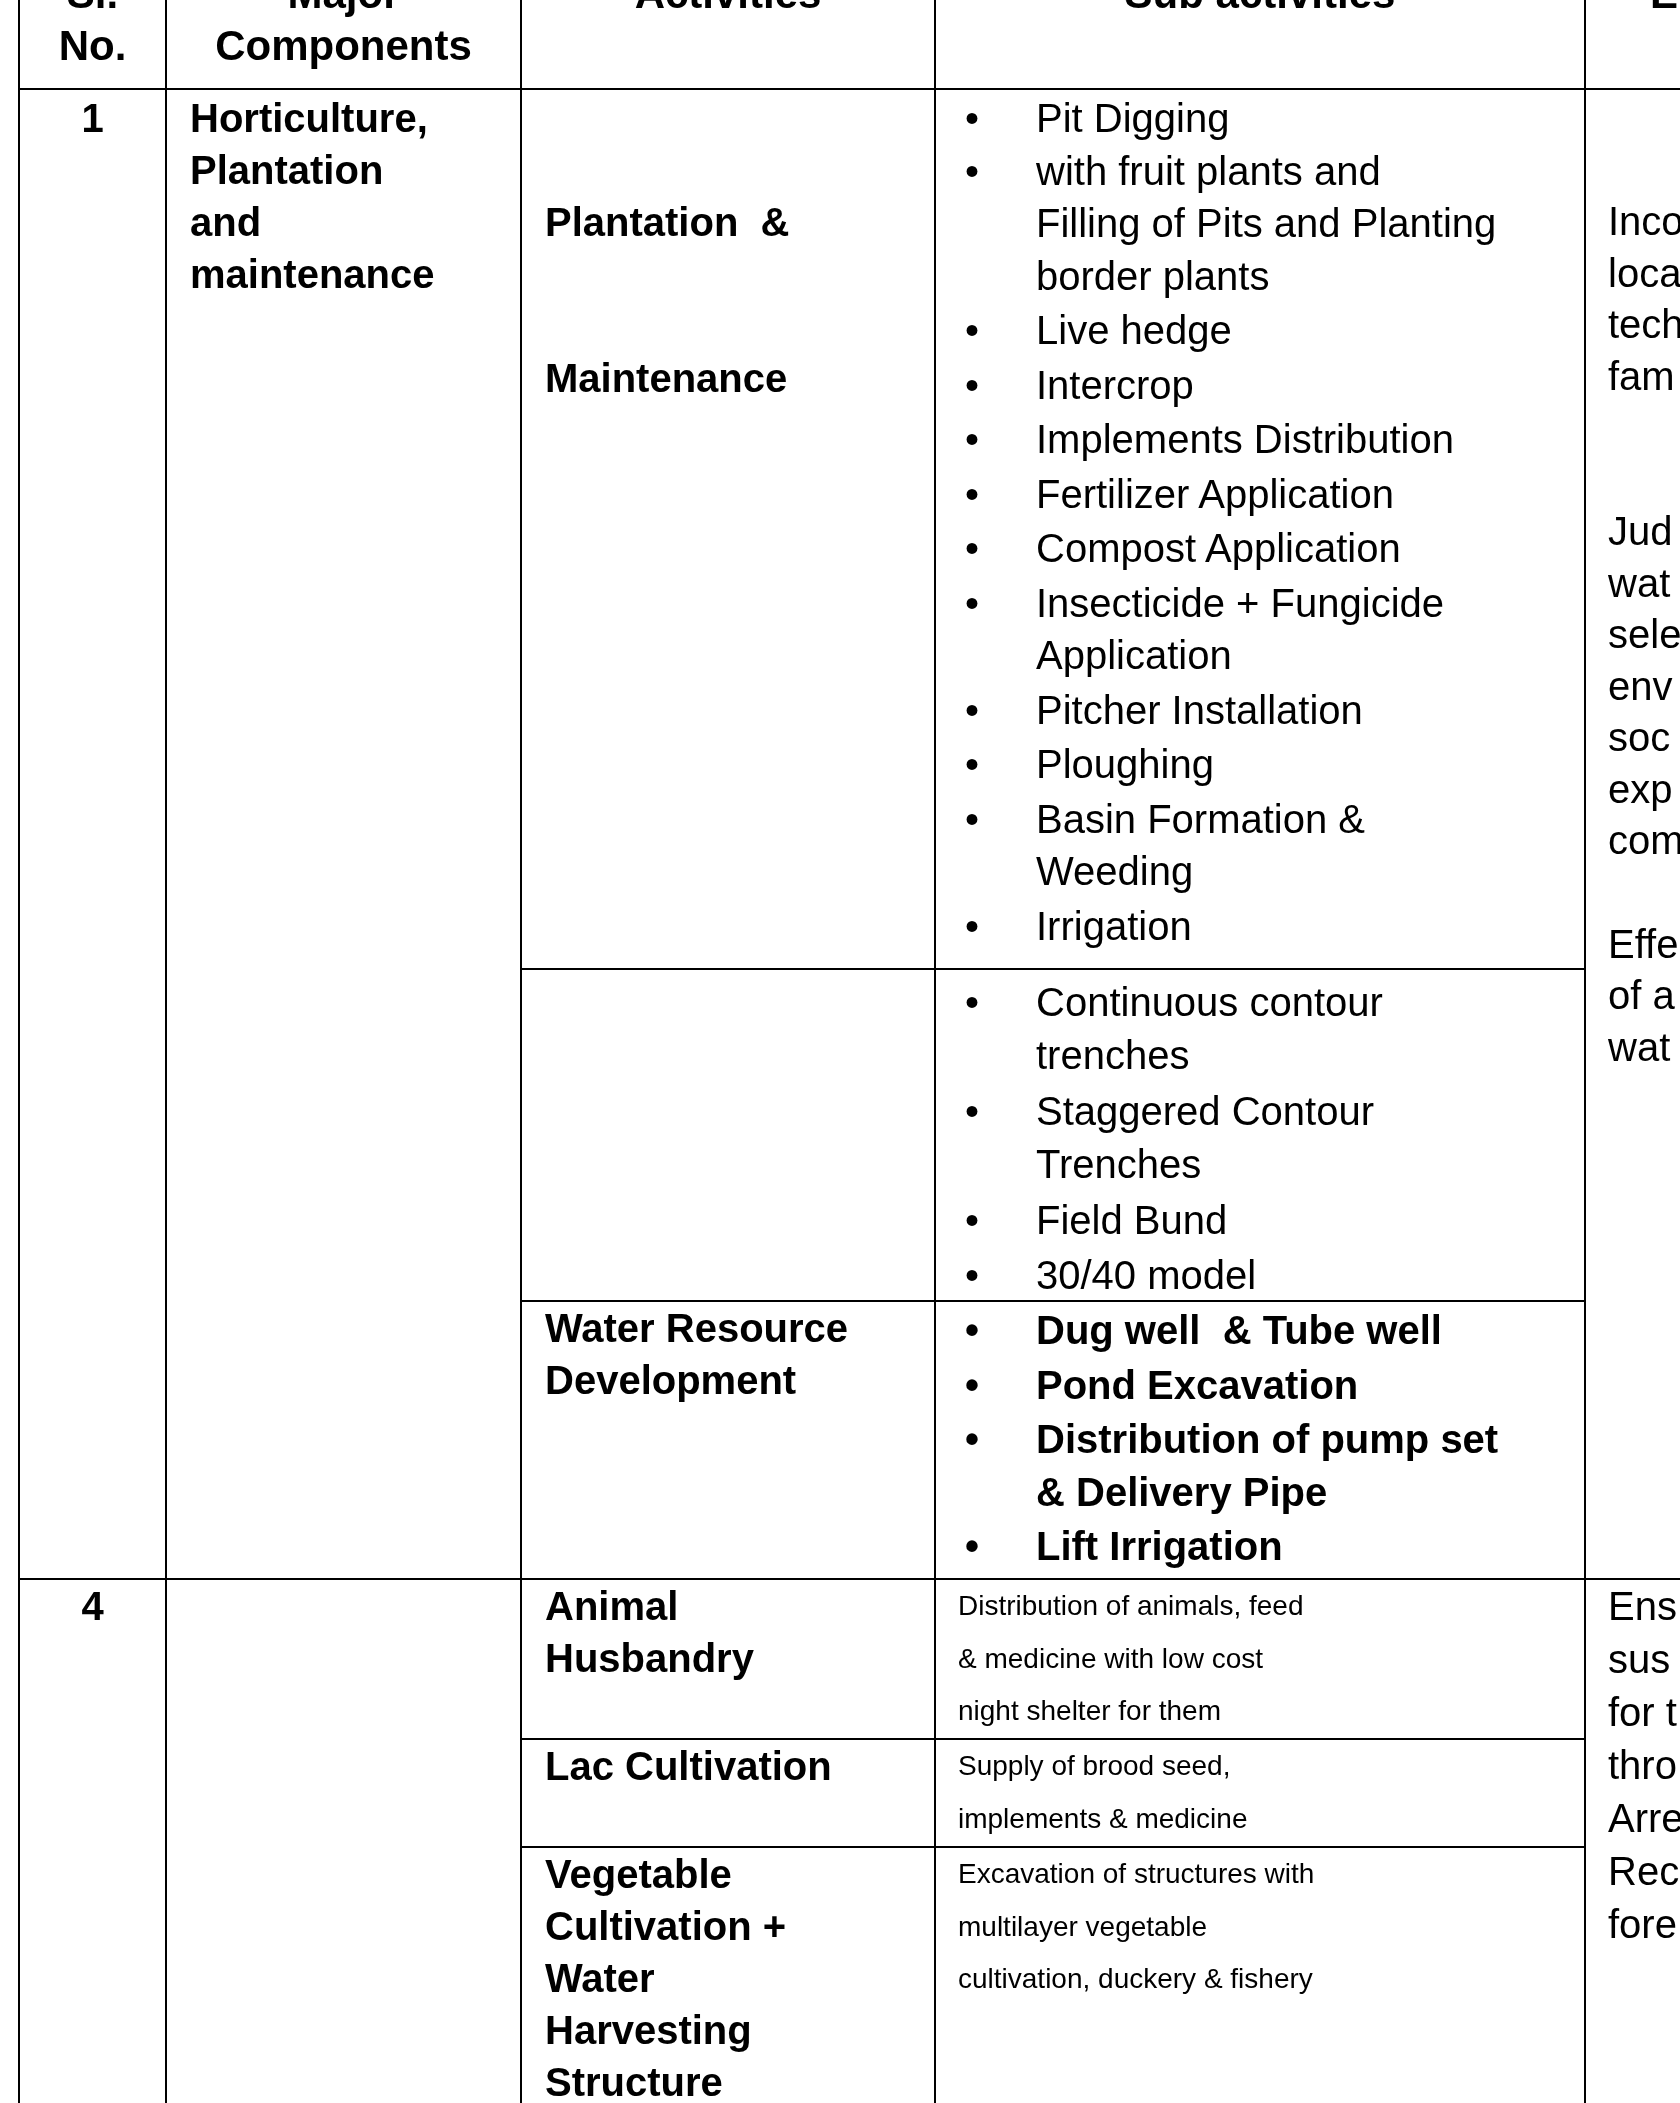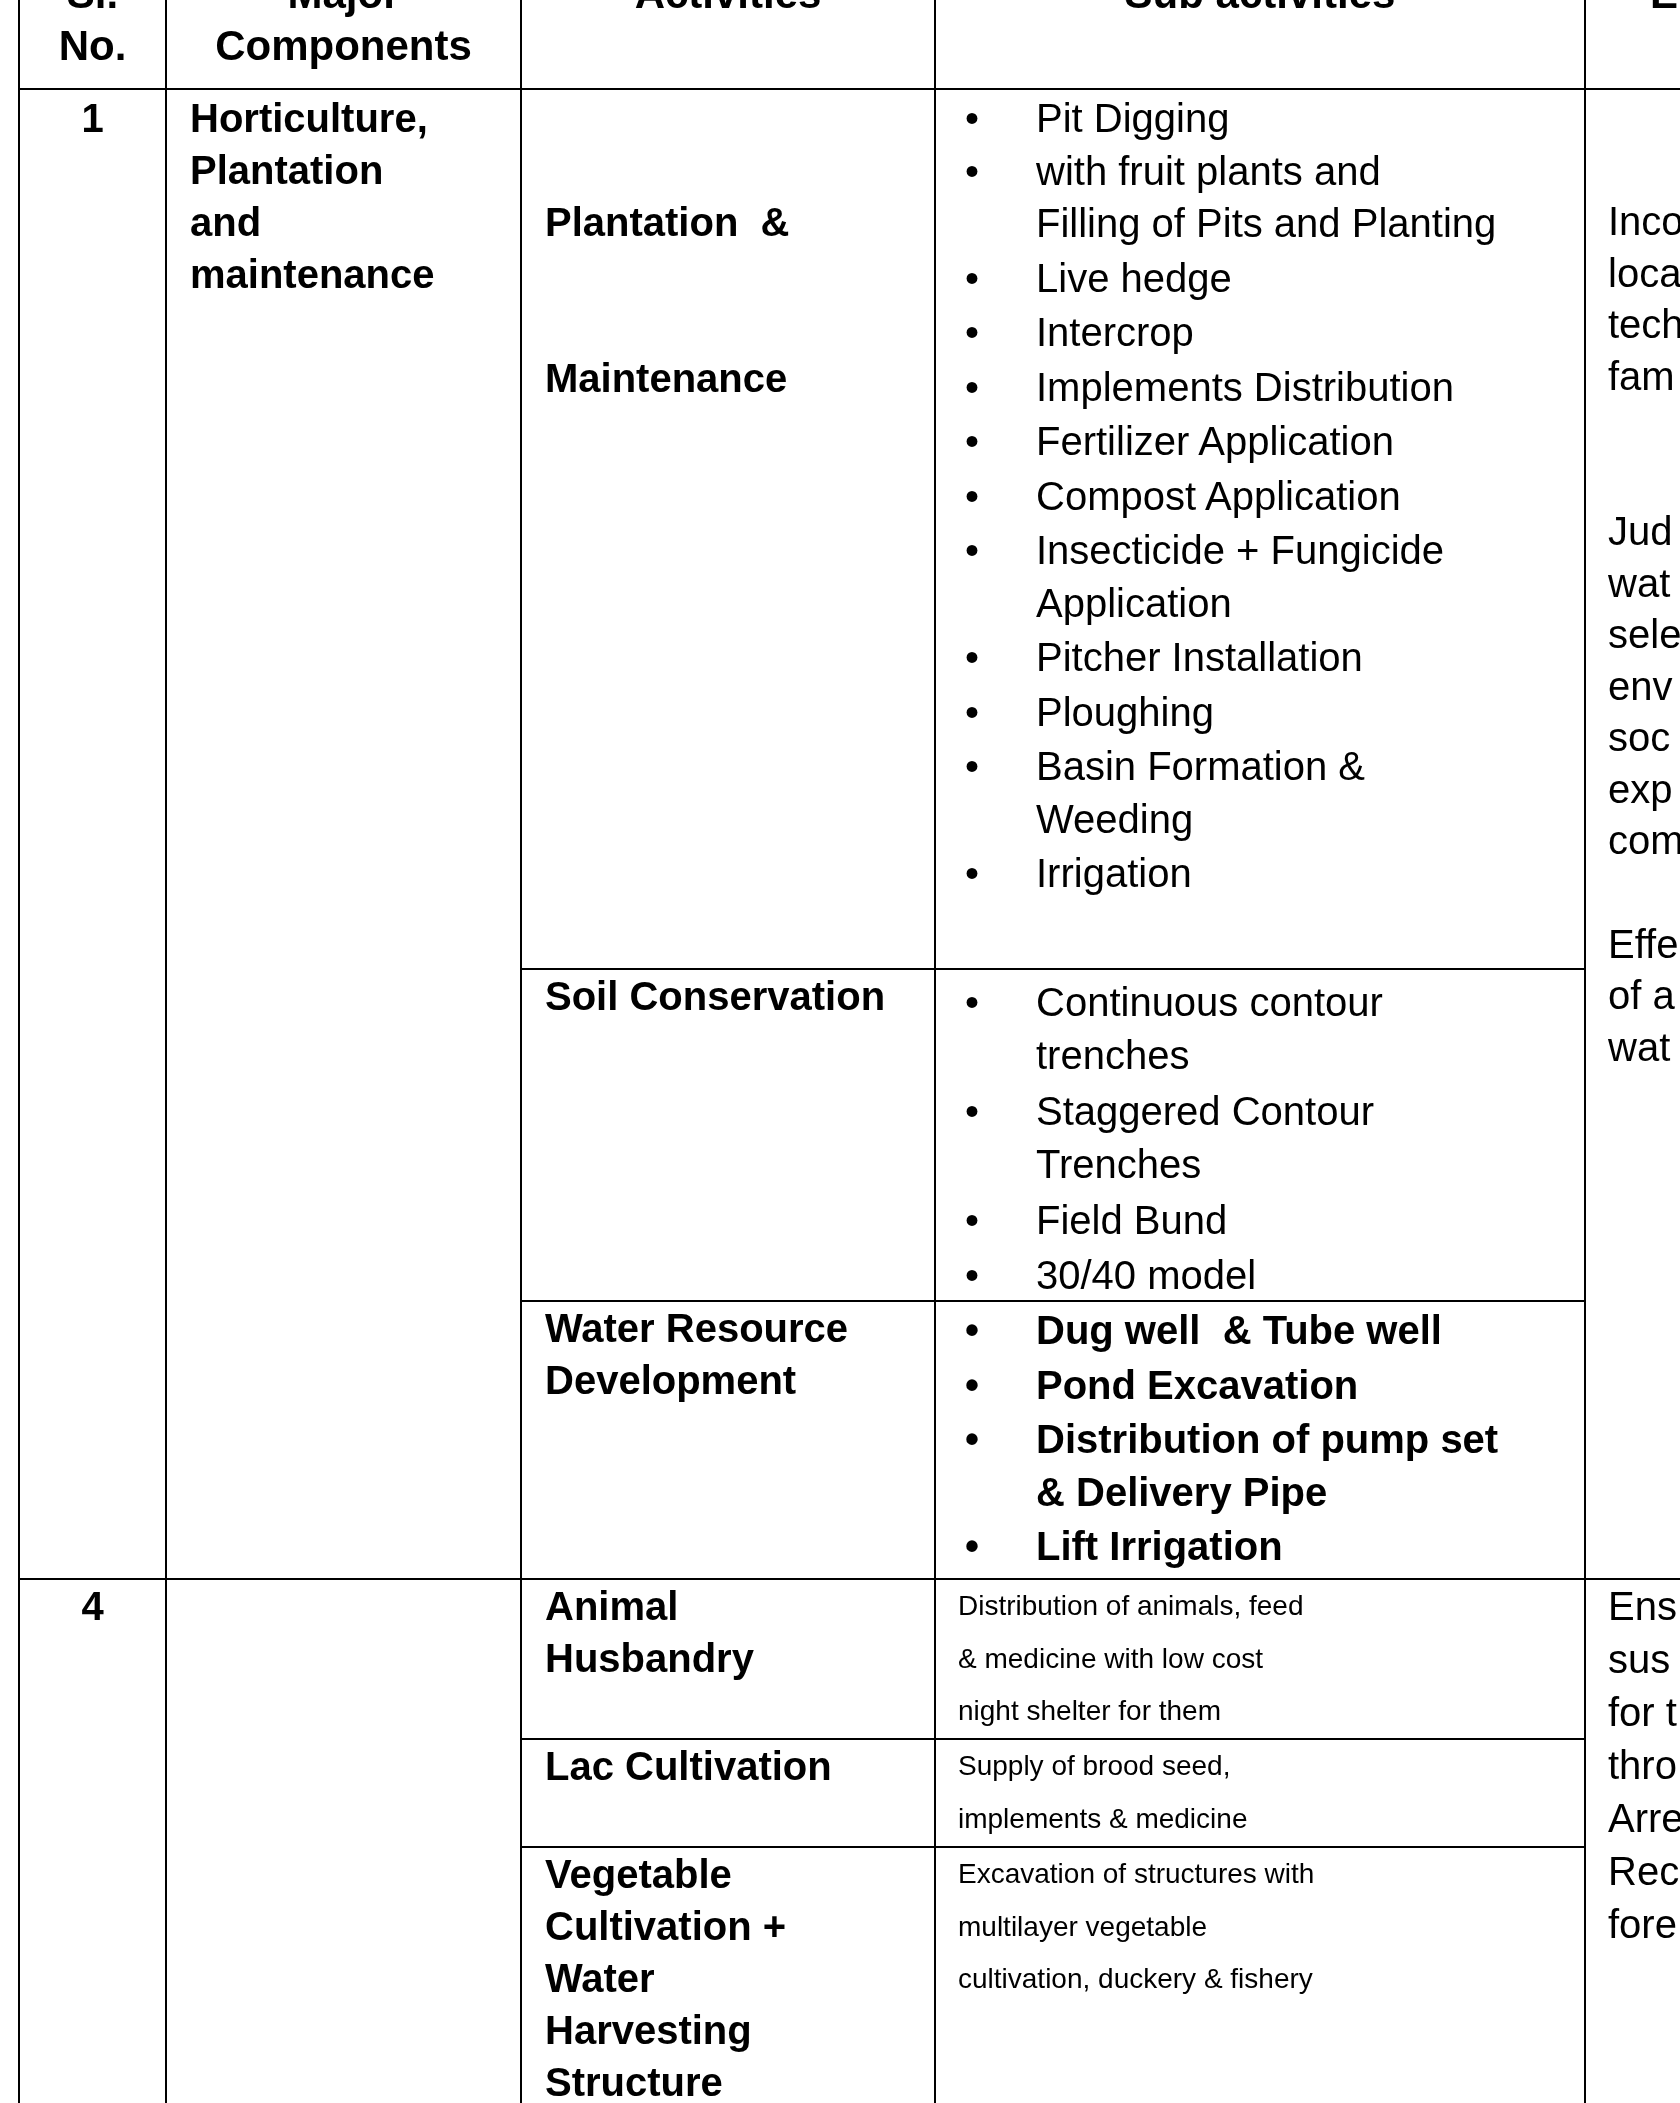--- a/index.html
+++ b/index.html
@@ -61,20 +61,21 @@
     <div>Plantation  &amp;</div>
     <div>Maintenance</div>
   </div>
   <div class="cell" style="left:962px; top:92px; width:622px;">
     <ul class="bul">
       <li><span class="dot">•</span><span>Pit Digging</span></li>
       <li>
           <span class="dot">•</span>
           <div>with fruit plants and</div>
           <div>Filling of Pits and Planting</div>
+          <div>border plants</div>
         </li>
       <li style="margin-top:2px;"><span class="dot">•</span><span>Live hedge</span></li>
       <li style="margin-top:2px;"><span class="dot">•</span><span>Intercrop</span></li>
       <li style="margin-top:2px;"><span class="dot">•</span><span>Implements Distribution</span></li>
       <li style="margin-top:2px;"><span class="dot">•</span><span>Fertilizer Application</span></li>
       <li style="margin-top:2px;"><span class="dot">•</span><span>Compost Application</span></li>
       <li style="margin-top:2px;">
           <span class="dot">•</span>
           <div>Insecticide + Fungicide</div>
           <div>Application</div>
@@ -83,23 +84,20 @@
       <li style="margin-top:2px;"><span class="dot">•</span><span>Ploughing</span></li>
       <li style="margin-top:2px;">
           <span class="dot">•</span>
           <div>Basin Formation &amp;</div>
           <div>Weeding</div>
         </li>
       <li style="margin-top:2px;"><span class="dot">•</span><span>Irrigation</span></li>
     </ul>
   </div>
 
-  <div class="cell bold" style="left:545px; top:970px; width:390px; white-space:nowrap;">
-    <div>Soil Conservation</div>
-  </div>
   <div class="cell" style="left:962px; top:976px; width:622px;">
     <ul class="bul">
       <li>
           <span class="dot">•</span>
           <div>Continuous contour</div>
           <div>trenches</div>
         </li>
       <li style="margin-top:4px;">
           <span class="dot">•</span>
           <div>Staggered Contour</div>

